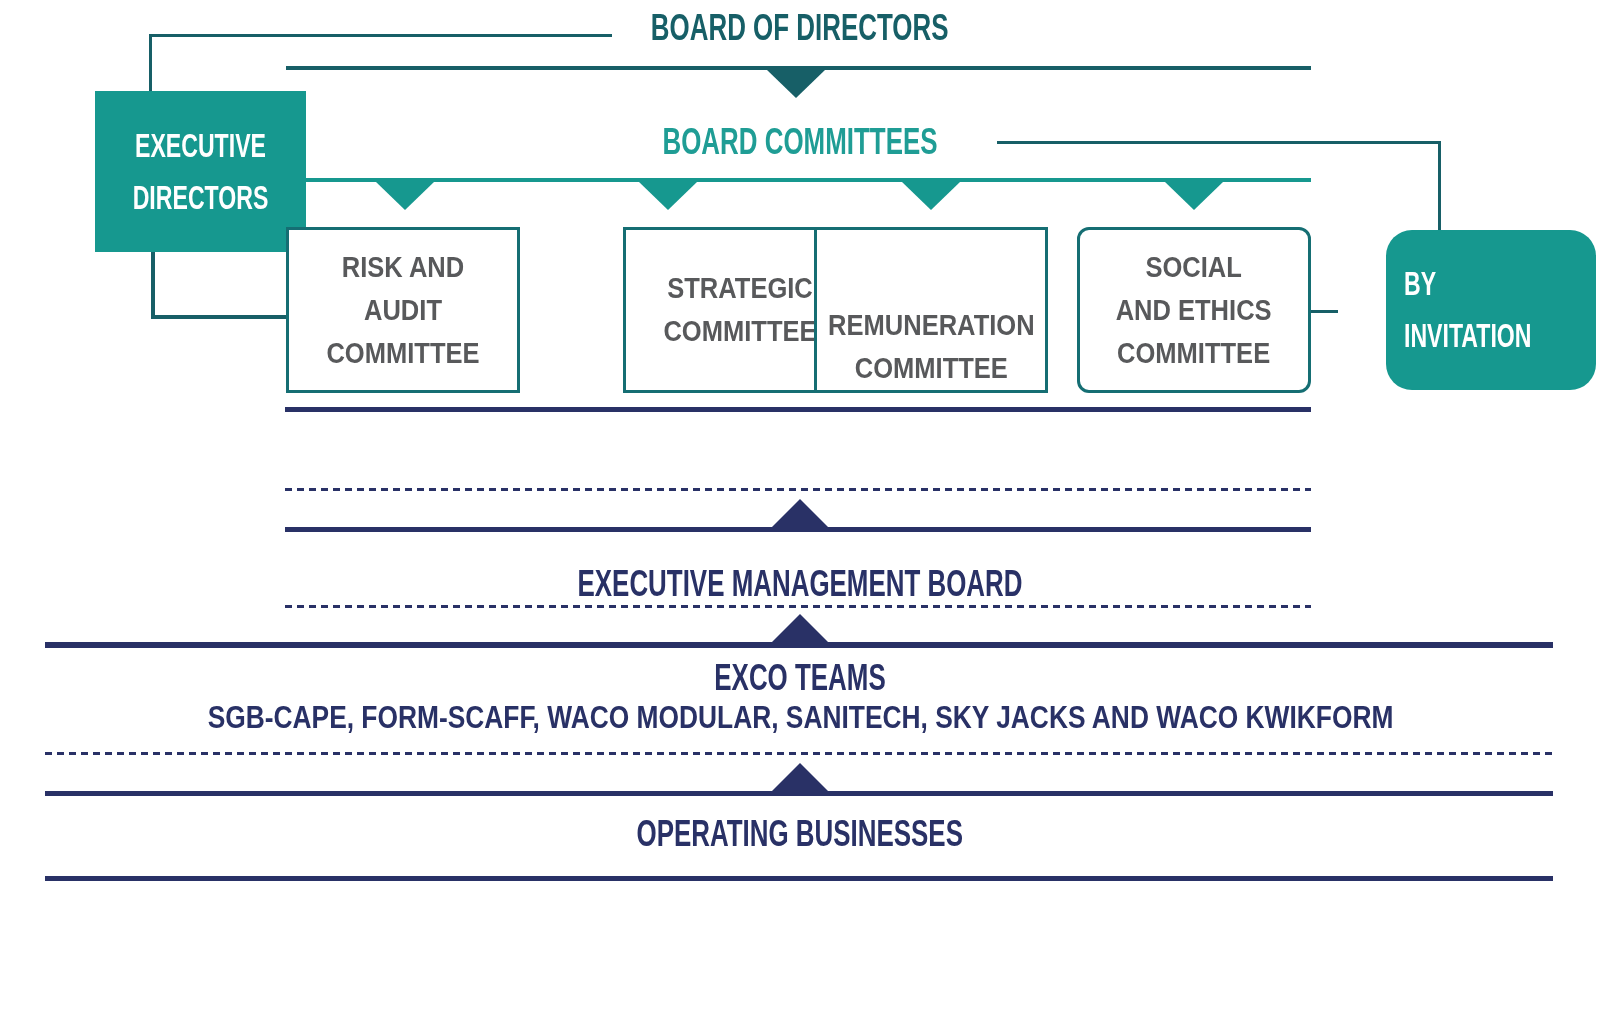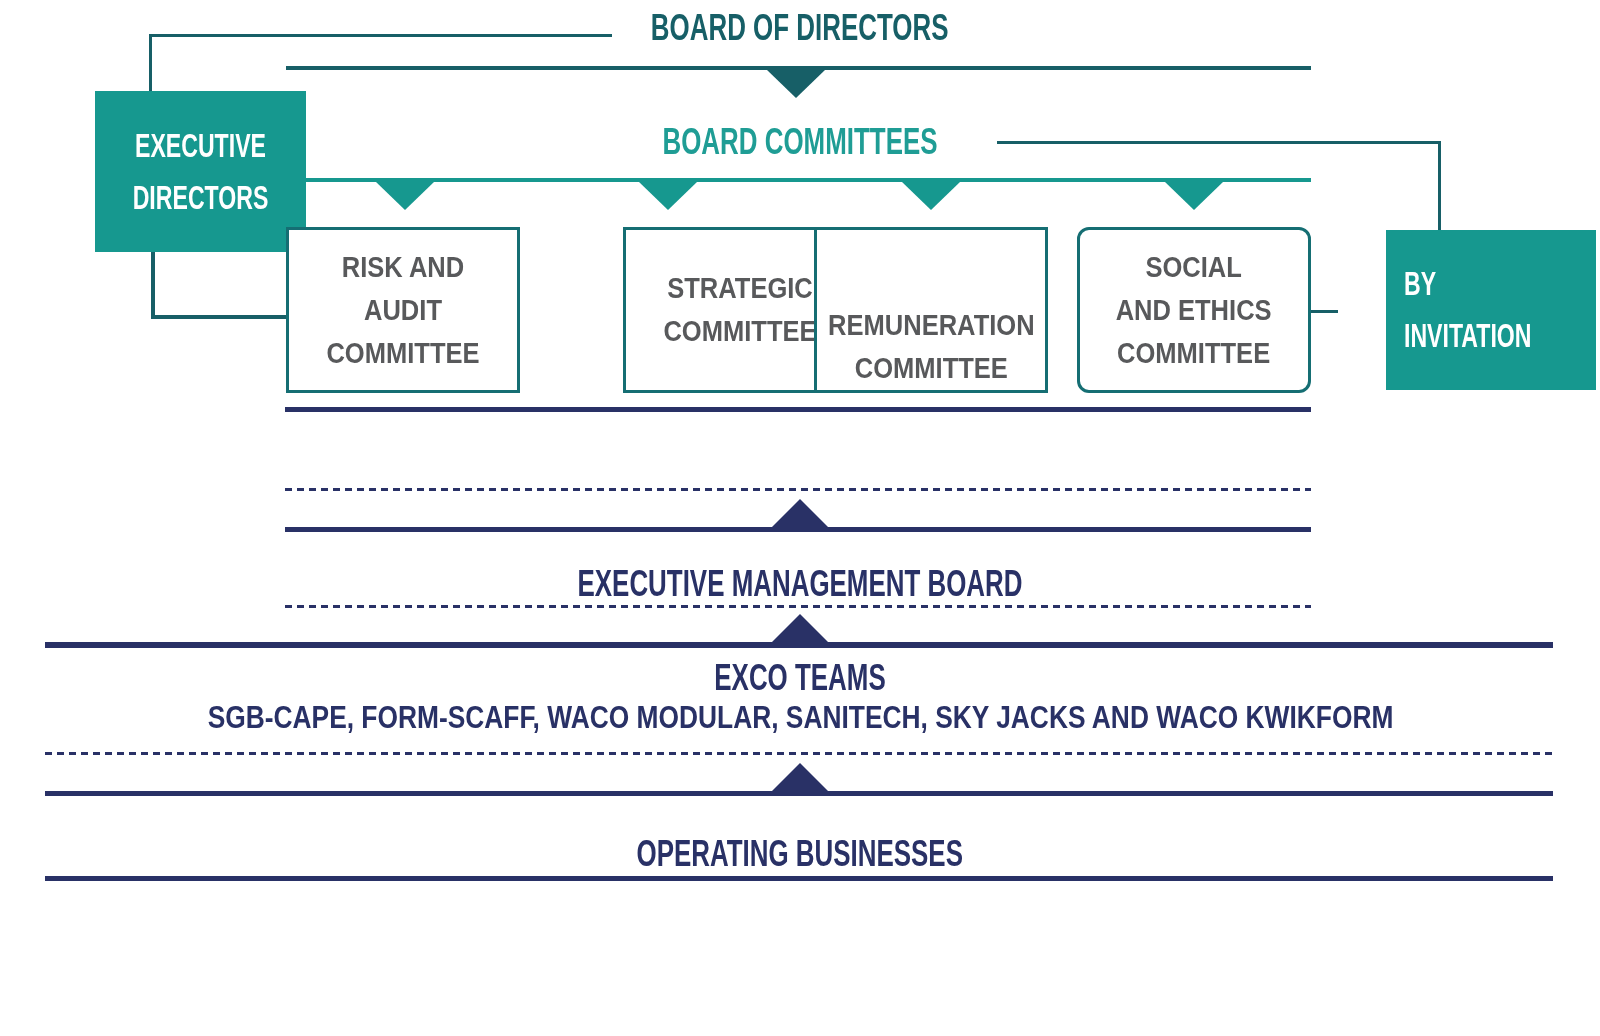--- a/index.html
+++ b/index.html
@@ -54,21 +54,21 @@
   .fill-box{
     position:absolute;background:var(--teal);color:#FFFFFF;
     display:flex;flex-direction:column;justify-content:center;margin-left:48px;
   }
   .fill-box .txt{
     font-size:33px;font-weight:bold;line-height:52px;white-space:pre-line;
     display:inline-block;transform:scaleX(0.70);
   }
   #exec-box{left:47px;top:91px;width:211px;height:161px;text-align:center;}
   #exec-box .txt{transform-origin:center center;}
-  #byinv-box{left:1338px;top:230px;width:210px;height:160px;text-align:left;padding-left:18px;box-sizing:border-box;}
+  #byinv-box{left:1338px;top:230px;width:210px;height:160px;text-align:left;padding-left:18px;box-sizing:border-box;border-radius:26px;}
   #byinv-box .txt{transform-origin:left center;}
 </style>
 </head>
 <body>
 
 <div id="stage">
 
   <div class="center-label t-head c-tealdark" style="top:8px;">
     <span class="cond">BOARD OF DIRECTORS</span>
   </div>
@@ -137,18 +137,18 @@
   <div class="center-label t-head c-navy" style="top:658px;">
     <span class="cond">EXCO TEAMS</span>
   </div>
   <div class="center-label t-sub c-navy" style="top:700px;">
     <span class="cond-sub">SGB-CAPE, FORM-SCAFF, WACO MODULAR, SANITECH, SKY JACKS AND WACO KWIKFORM</span>
   </div>
   <div class="dashed-navy" style="left:45px;top:752px;width:1508px;"></div>
   <div class="tri tri-up-navy" style="left:772px;top:763px;"></div>
 
   <div class="hline navy-line" style="left:45px;top:791px;width:1508px;height:5px;"></div>
-  <div class="center-label t-head c-navy" style="top:814px;margin-top:20px;">
+  <div class="center-label t-head c-navy" style="top:814px;">
     <span class="cond">OPERATING BUSINESSES</span>
   </div>
   <div class="hline navy-line" style="left:45px;top:876px;width:1508px;height:5px;"></div>
 
 </div>
 
 </body></html>

